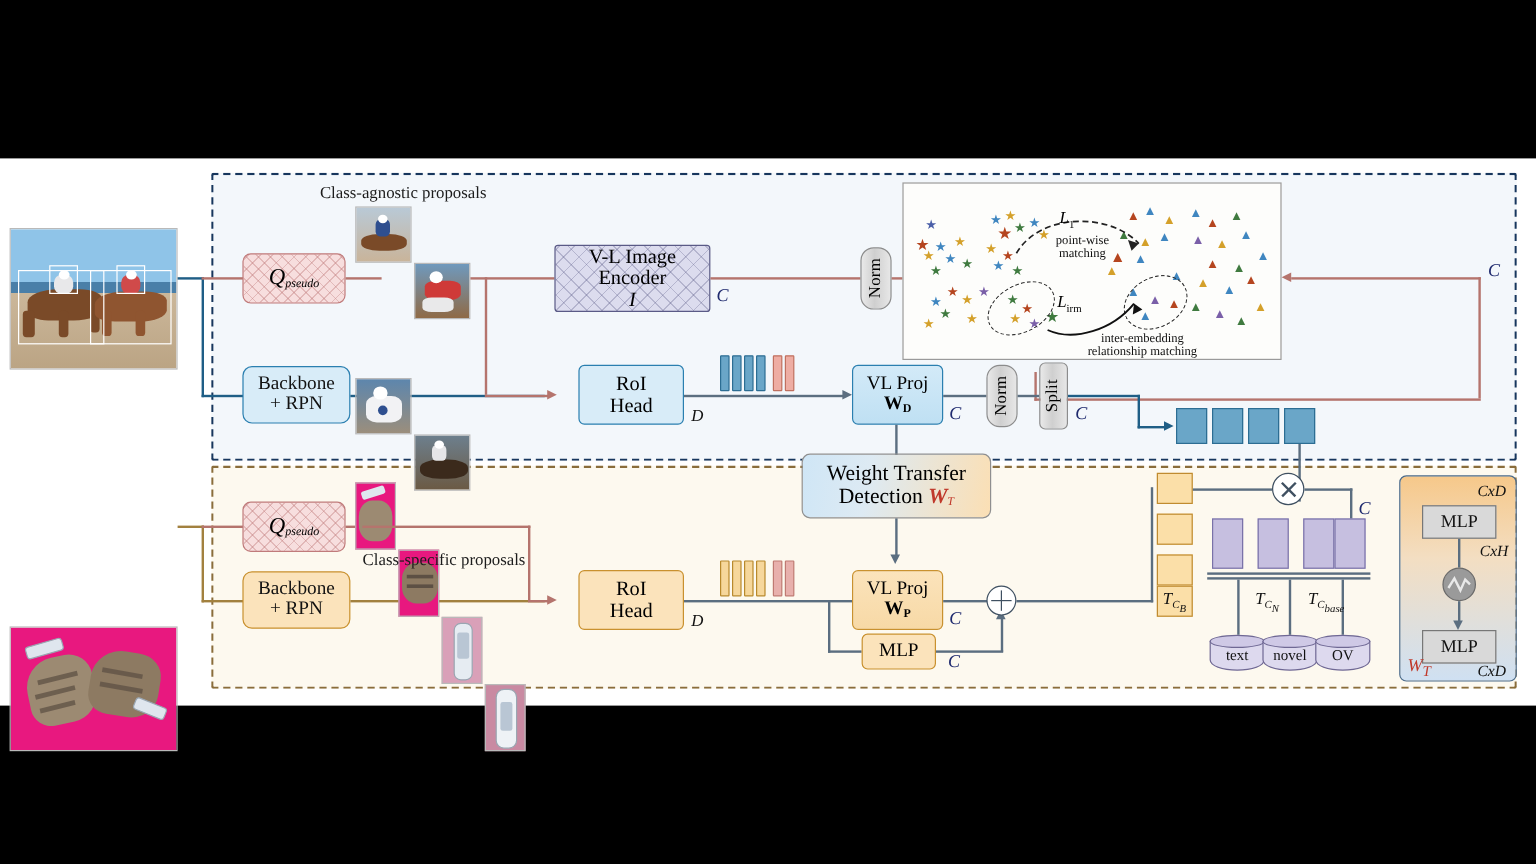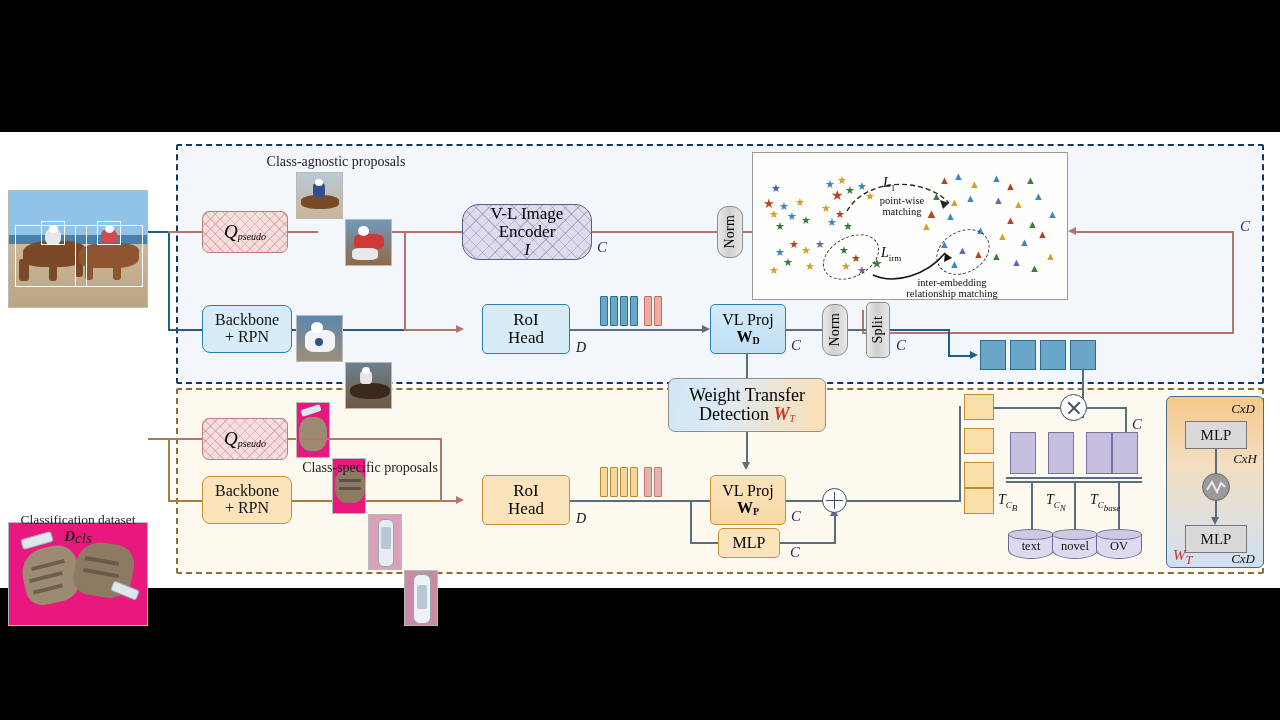--- a/index.html
+++ b/index.html
@@ -57,21 +57,21 @@
     font-size: 19px;
   }
   .box-bb-d { background: #d8ecf8; border: 1.8px solid #2a7fb0; border-radius: 8px; font-size: 16px; color: #111; }
   .box-bb-c { background: #fbe3bb; border: 1.8px solid #c9912f; border-radius: 8px; font-size: 16px; color: #111; }
   .box-roi-d { background: #d8ecf8; border: 1.8px solid #2a7fb0; border-radius: 5px; font-size: 17px; }
   .box-roi-c { background: #fbe3bb; border: 1.8px solid #c9912f; border-radius: 5px; font-size: 17px; }
   .box-vl-d { background: linear-gradient(180deg,#d3eaf8,#bfe0f3); border: 1.8px solid #2a7fb0; border-radius: 5px; font-size: 16px; }
   .box-vl-c { background: linear-gradient(180deg,#fbe3bb,#f7d9a6); border: 1.8px solid #c9912f; border-radius: 5px; font-size: 16px; }
   .box-mlp-c { background: #fbe3bb; border: 1.6px solid #c9912f; border-radius: 5px; font-size: 16px; }
   .box-enc {
-    background: #dcdcee; border: 1.6px solid #5a5a86; border-radius: 17px; font-size: 17px;
+    background: #dcdcee; border: 1.6px solid #5a5a86; border-radius: 3px; font-size: 17px;
     background-image:
       repeating-linear-gradient(45deg, rgba(90,90,134,.30) 0 1px, transparent 1px 9px),
       repeating-linear-gradient(-45deg, rgba(90,90,134,.30) 0 1px, transparent 1px 9px);
   }
   .box-wtf {
     background: linear-gradient(100deg,#cfe6f6 0%,#ddeaf3 35%,#fbdfb4 100%);
     border: 1.6px solid #8f8f8f; border-radius: 7px; font-size: 18px;
   }
   .capsule {
     background: linear-gradient(90deg,#e9e9e9,#cfcfcf 45%,#e7e7e7);
@@ -188,24 +188,20 @@
     <div class="cats"></div>
     <div class="cat" style="left:14px; top:24px; width:56px; height:56px; transform:rotate(-12deg);"></div>
     <div class="stripe" style="left:22px; top:40px; width:34px; height:4px; transform:rotate(-14deg);"></div>
     <div class="stripe" style="left:20px; top:52px; width:34px; height:4px; transform:rotate(-14deg);"></div>
     <div class="stripe" style="left:24px; top:64px; width:30px; height:4px; transform:rotate(-14deg);"></div>
     <div class="cat" style="left:66px; top:20px; width:58px; height:54px; transform:rotate(9deg); background:#8d7a62;"></div>
     <div class="stripe" style="left:76px; top:36px; width:34px; height:4px; transform:rotate(10deg);"></div>
     <div class="stripe" style="left:74px; top:48px; width:36px; height:4px; transform:rotate(10deg);"></div>
     <div class="remote" style="left:12px; top:12px; width:32px; height:11px; transform:rotate(-16deg);"></div>
     <div class="remote" style="left:102px; top:62px; width:28px; height:11px; transform:rotate(22deg);"></div>
-  </div>
-  <div class="abs cap" style="left:0px; top:380px; width:156px;">
-    <div>Classification dataset</div>
-    <div><i class="bold">D</i><i class="sub">cls</i></div>
   </div>
 
   <div class="abs ln h blue" style="left:148px; top:99px; width:22px;"></div>
   <div class="abs ln v blue" style="left:168px; top:99px; height:100px;"></div>
   <div class="abs ln h blue" style="left:168px; top:197px; width:36px;"></div>
   <div class="abs ln h red" style="left:168px; top:99px; width:36px;"></div>
 
   <div class="abs ln h brown" style="left:148px; top:306px; width:22px;"></div>
   <div class="abs ln v brown" style="left:168px; top:306px; height:64px;"></div>
   <div class="abs ln h brown" style="left:168px; top:368px; width:36px;"></div>
@@ -514,21 +510,21 @@
   <div class="psq" style="left:1048px; top:300px;"></div>
   <div class="psq" style="left:1086px; top:300px;"></div>
   <div class="psq" style="left:1112px; top:300px;"></div>
   <div class="abs ln h" style="left:1006px; top:345px; width:136px; height:2px; background:#5b6e80;"></div>
   <div class="abs ln h" style="left:1006px; top:349px; width:136px; height:2px; background:#5b6e80;"></div>
 
   <div class="abs ln v" style="left:1031px; top:351px; height:46px;"></div>
   <div class="abs ln v" style="left:1074px; top:351px; height:46px;"></div>
   <div class="abs ln v" style="left:1118px; top:351px; height:46px;"></div>
 
-  <div class="temb" style="left:998px; top:360px;text-align:center;">
+  <div class="temb" style="left:969px; top:360px;text-align:center;">
     <i>T</i><sub><i>C</i><sub>B</sub></sub>
   </div>
   <div class="temb" style="left:1046px; top:360px;">
     <i>T</i><sub><i>C</i><sub>N</sub></sub>
   </div>
   <div class="temb" style="left:1090px; top:360px;">
     <i>T</i><sub><i>C</i><sub style="font-style:italic;">base</sub></sub>
   </div>
 
   <div class="cyl" style="left:1008px; top:397px;">

